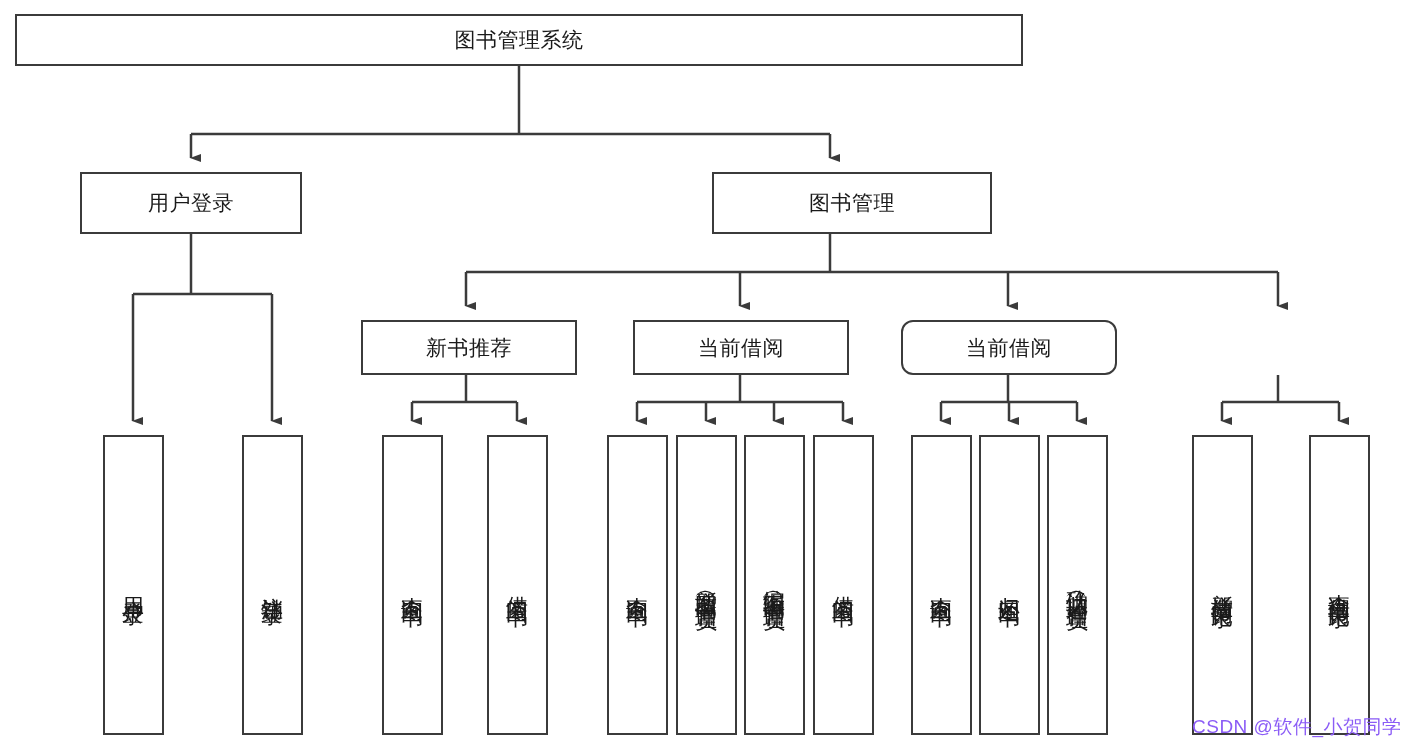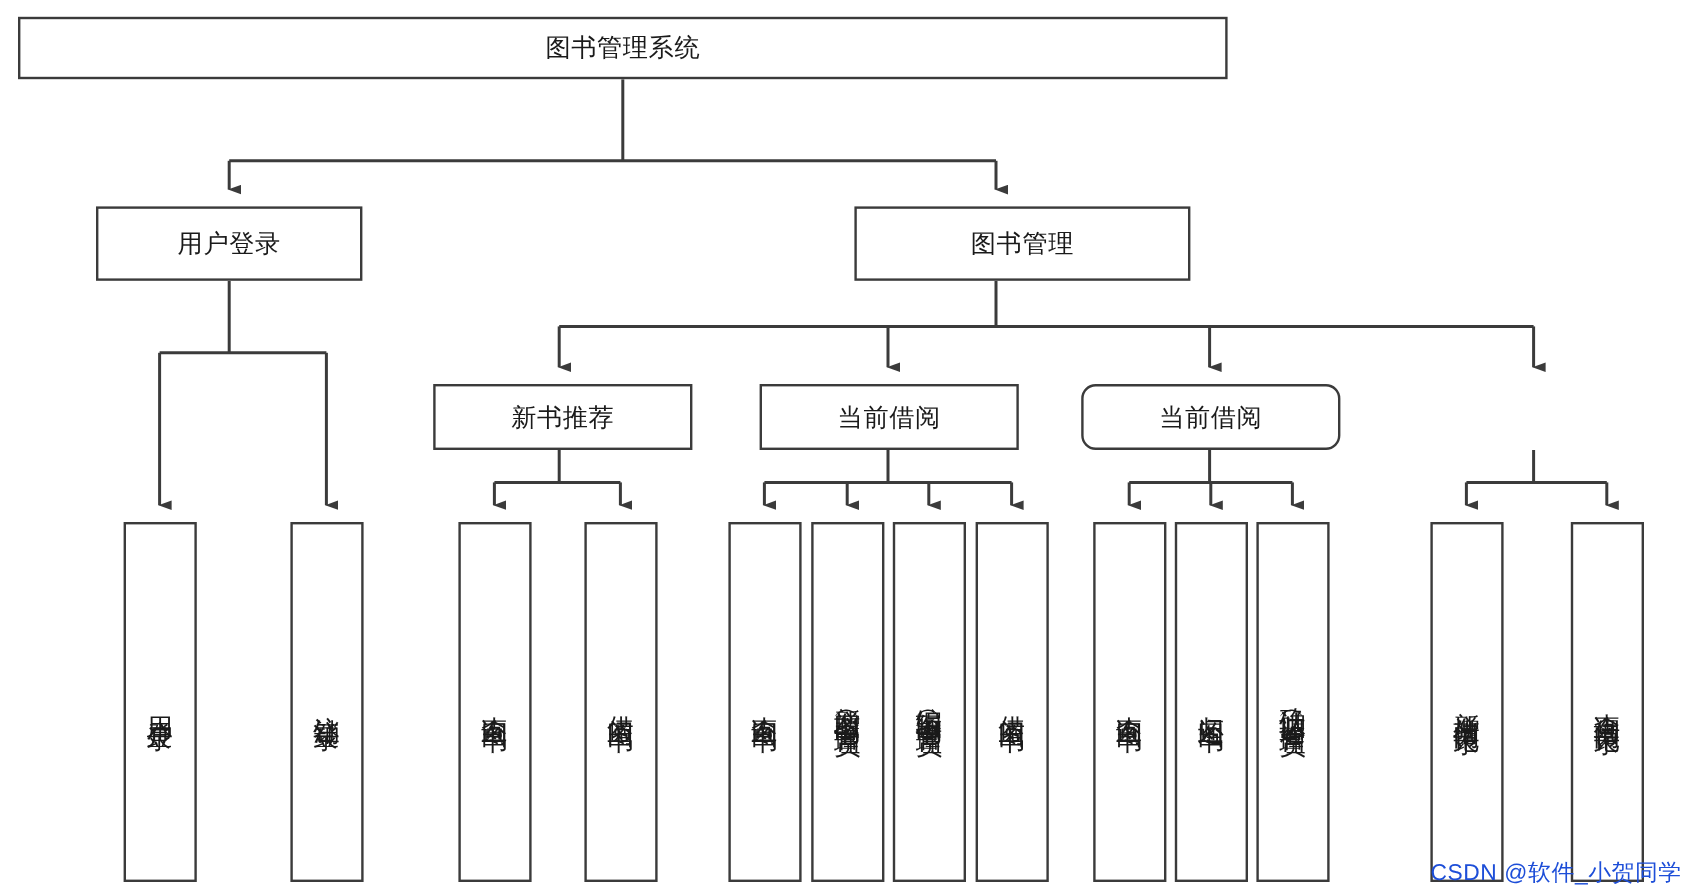--- a/index.html
+++ b/index.html
@@ -49,21 +49,21 @@
     line-height: 1.05;
     white-space: nowrap;
     text-align: center;
   }
   .node .hlabel {
     white-space: nowrap;
   }
   .watermark {
     position: absolute;
     font-size: 19px;
-    color: #1d4ed8;
+    color: #8b5cf6;
     white-space: nowrap;
     letter-spacing: 0.5px;
   }
 </style>
 </head>
 <body>
 
 <div id="stage">
 
   <svg class="wires" viewBox="0 0 1405 747">

